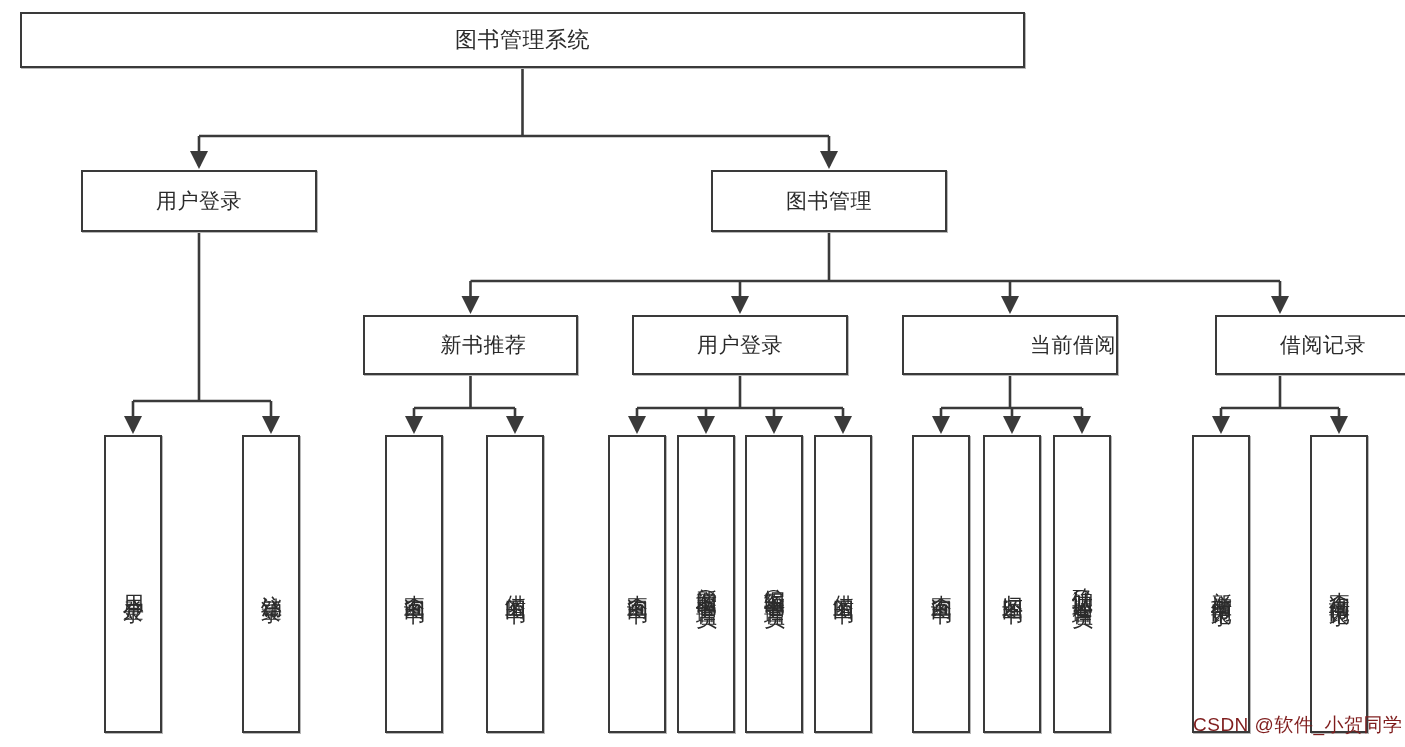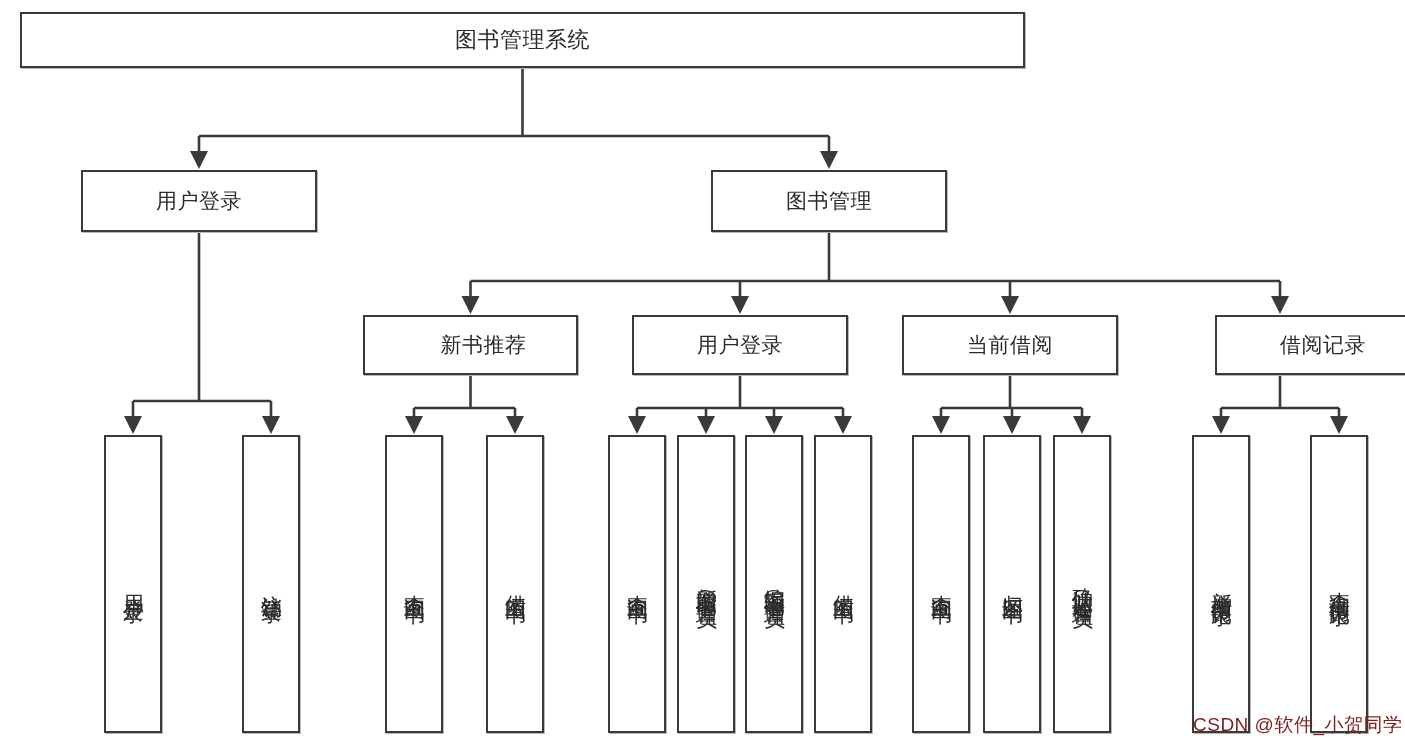--- a/index.html
+++ b/index.html
@@ -117,21 +117,21 @@
       </div>
       <div class="node" style="left: 711px; top: 170px; width: 236px; height: 62px;">
         <span class="label">图书管理</span>
       </div>
       <div class="node" style="left: 363px; top: 315px; width: 215px; height: 60px; padding-left: 26px;">
         <span class="label">新书推荐</span>
       </div>
       <div class="node" style="left: 632px; top: 315px; width: 216px; height: 60px;">
         <span class="label">用户登录</span>
       </div>
-      <div class="node" style="left: 902px; top: 315px; width: 216px; height: 60px;">
+      <div class="node" style="left: 902px; top: 315px; width: 216px; height: 60px; justify-content: flex-end;">
         <span class="label">当前借阅</span>
       </div>
       <div class="node" style="left: 1215px; top: 315px; width: 216px; height: 60px;">
         <span class="label">借阅记录</span>
       </div>
       <div class="node vertical" style="left: 104px; top: 435px; width: 58px; height: 298px;">
         <span class="label">用户登录</span>
       </div>
       <div class="node vertical" style="left: 242px; top: 435px; width: 58px; height: 298px;">
         <span class="label">注销登录</span>

